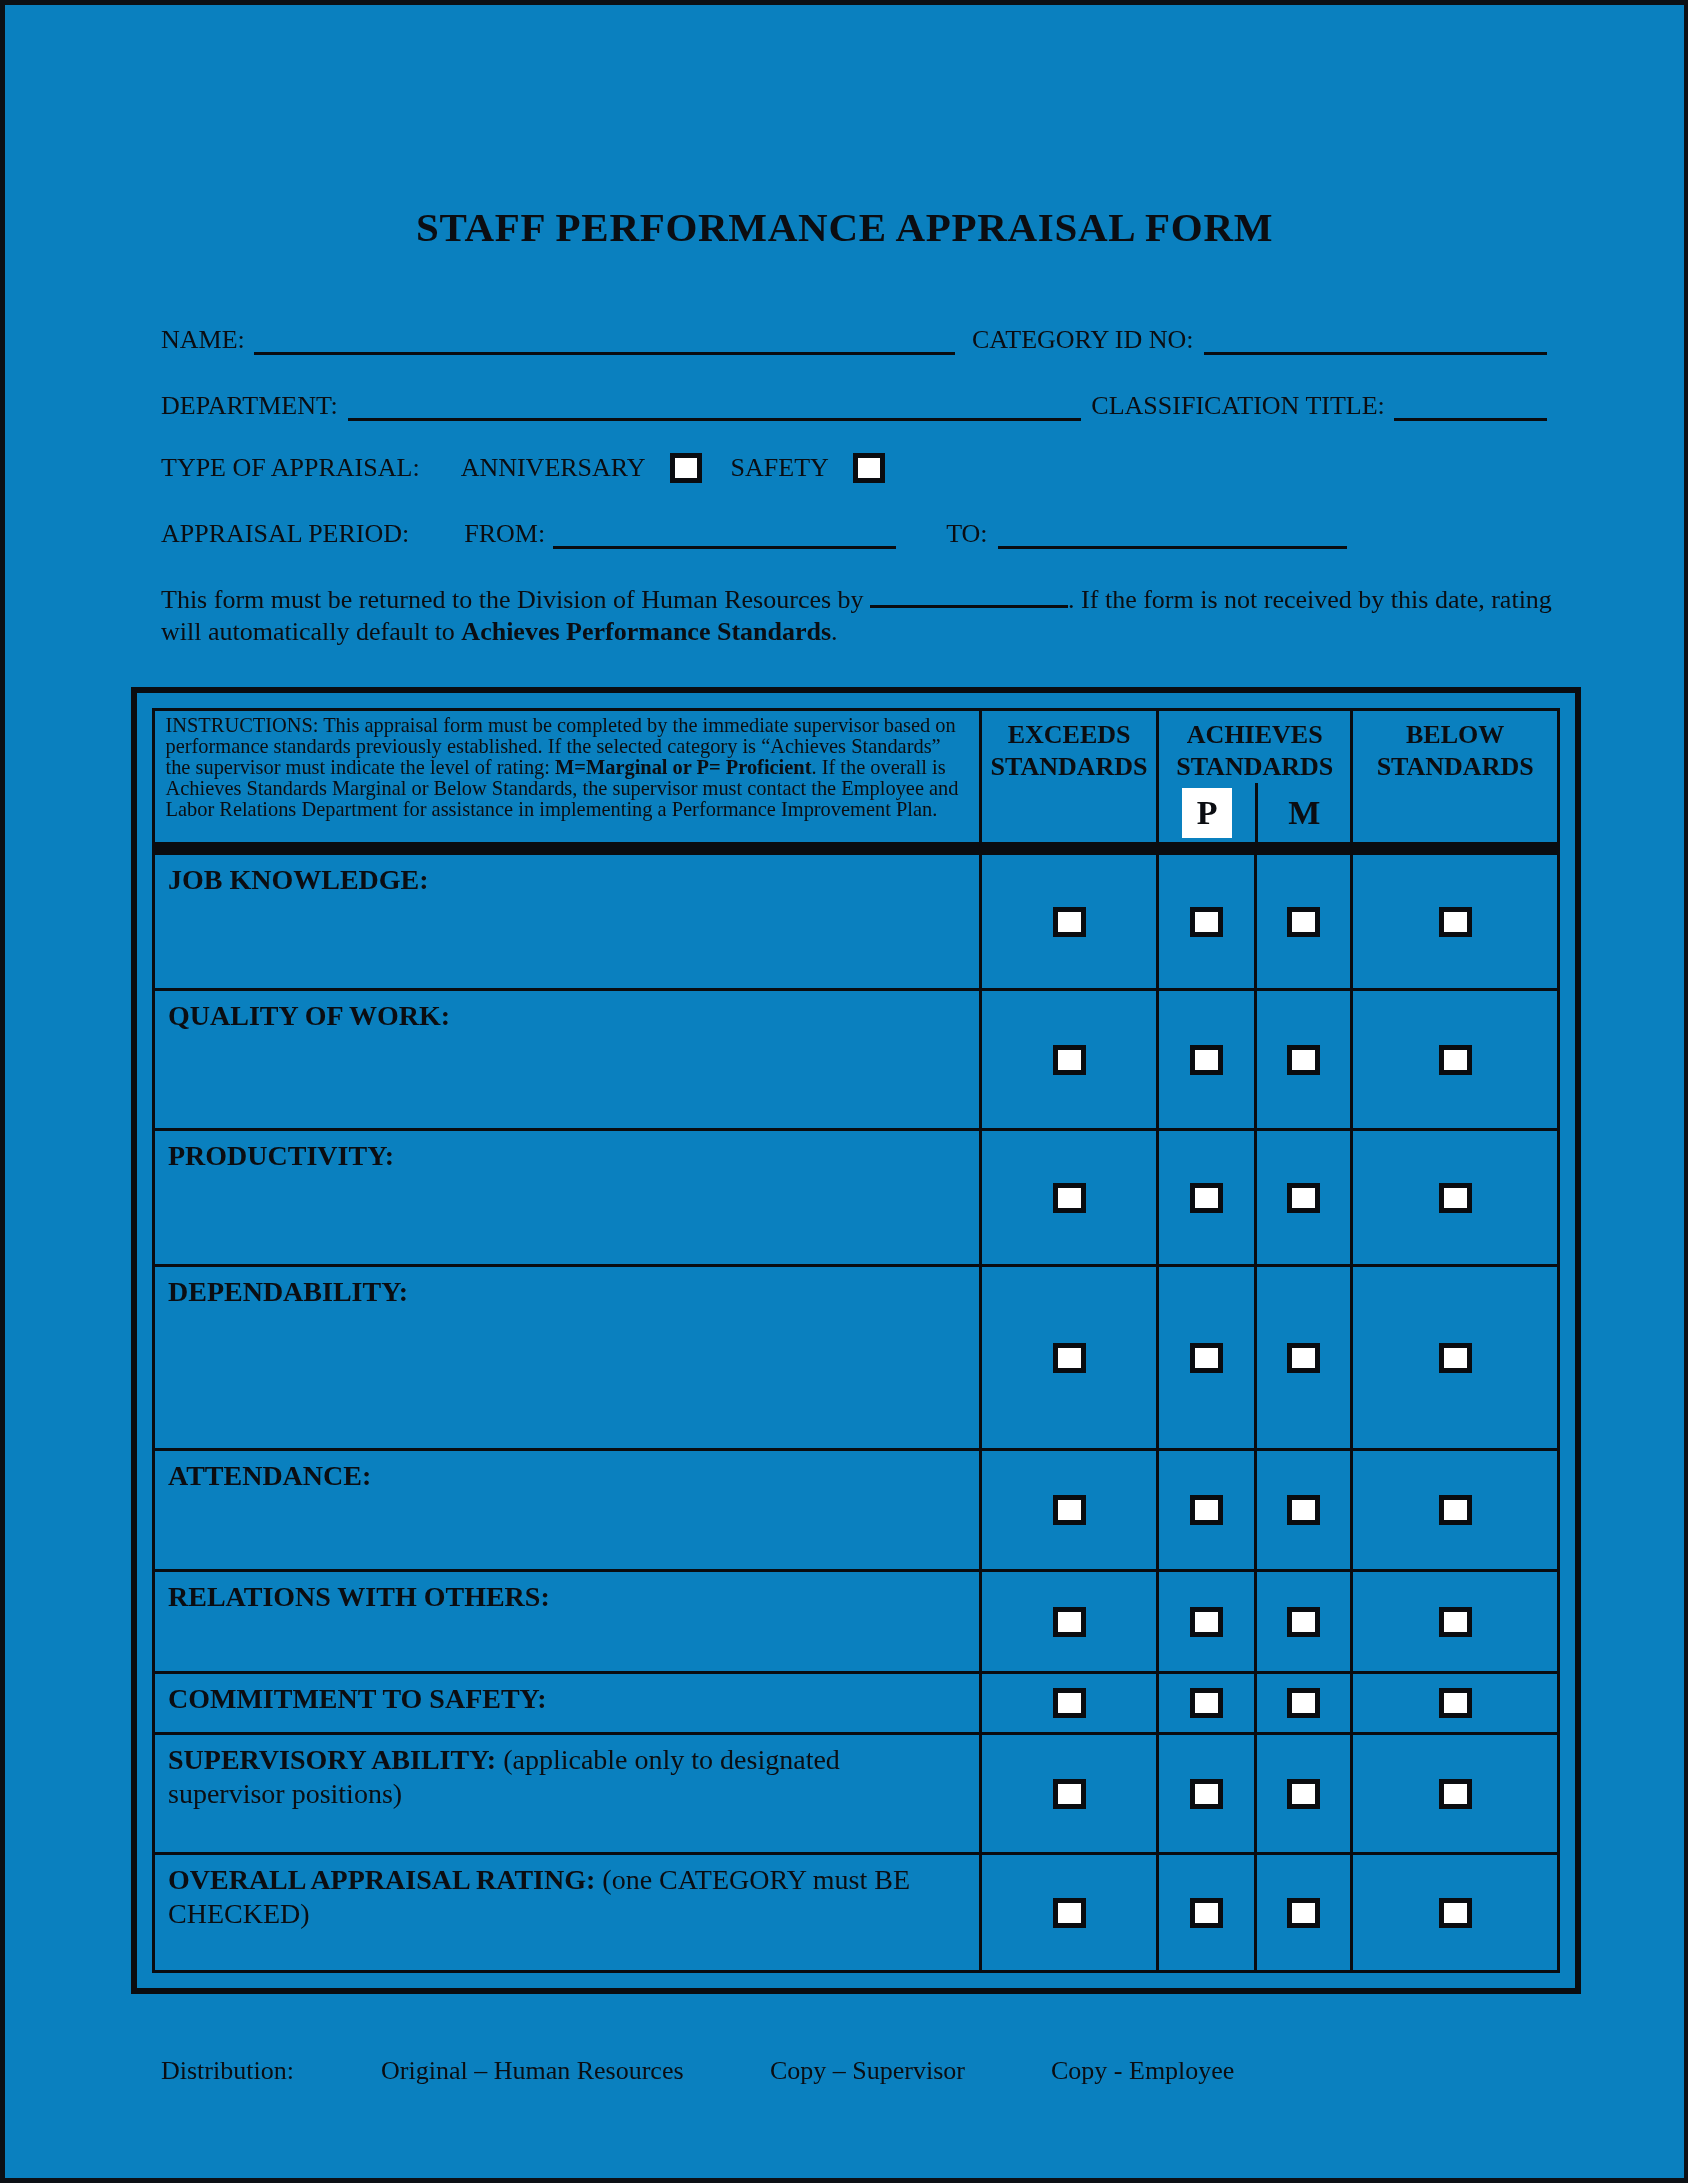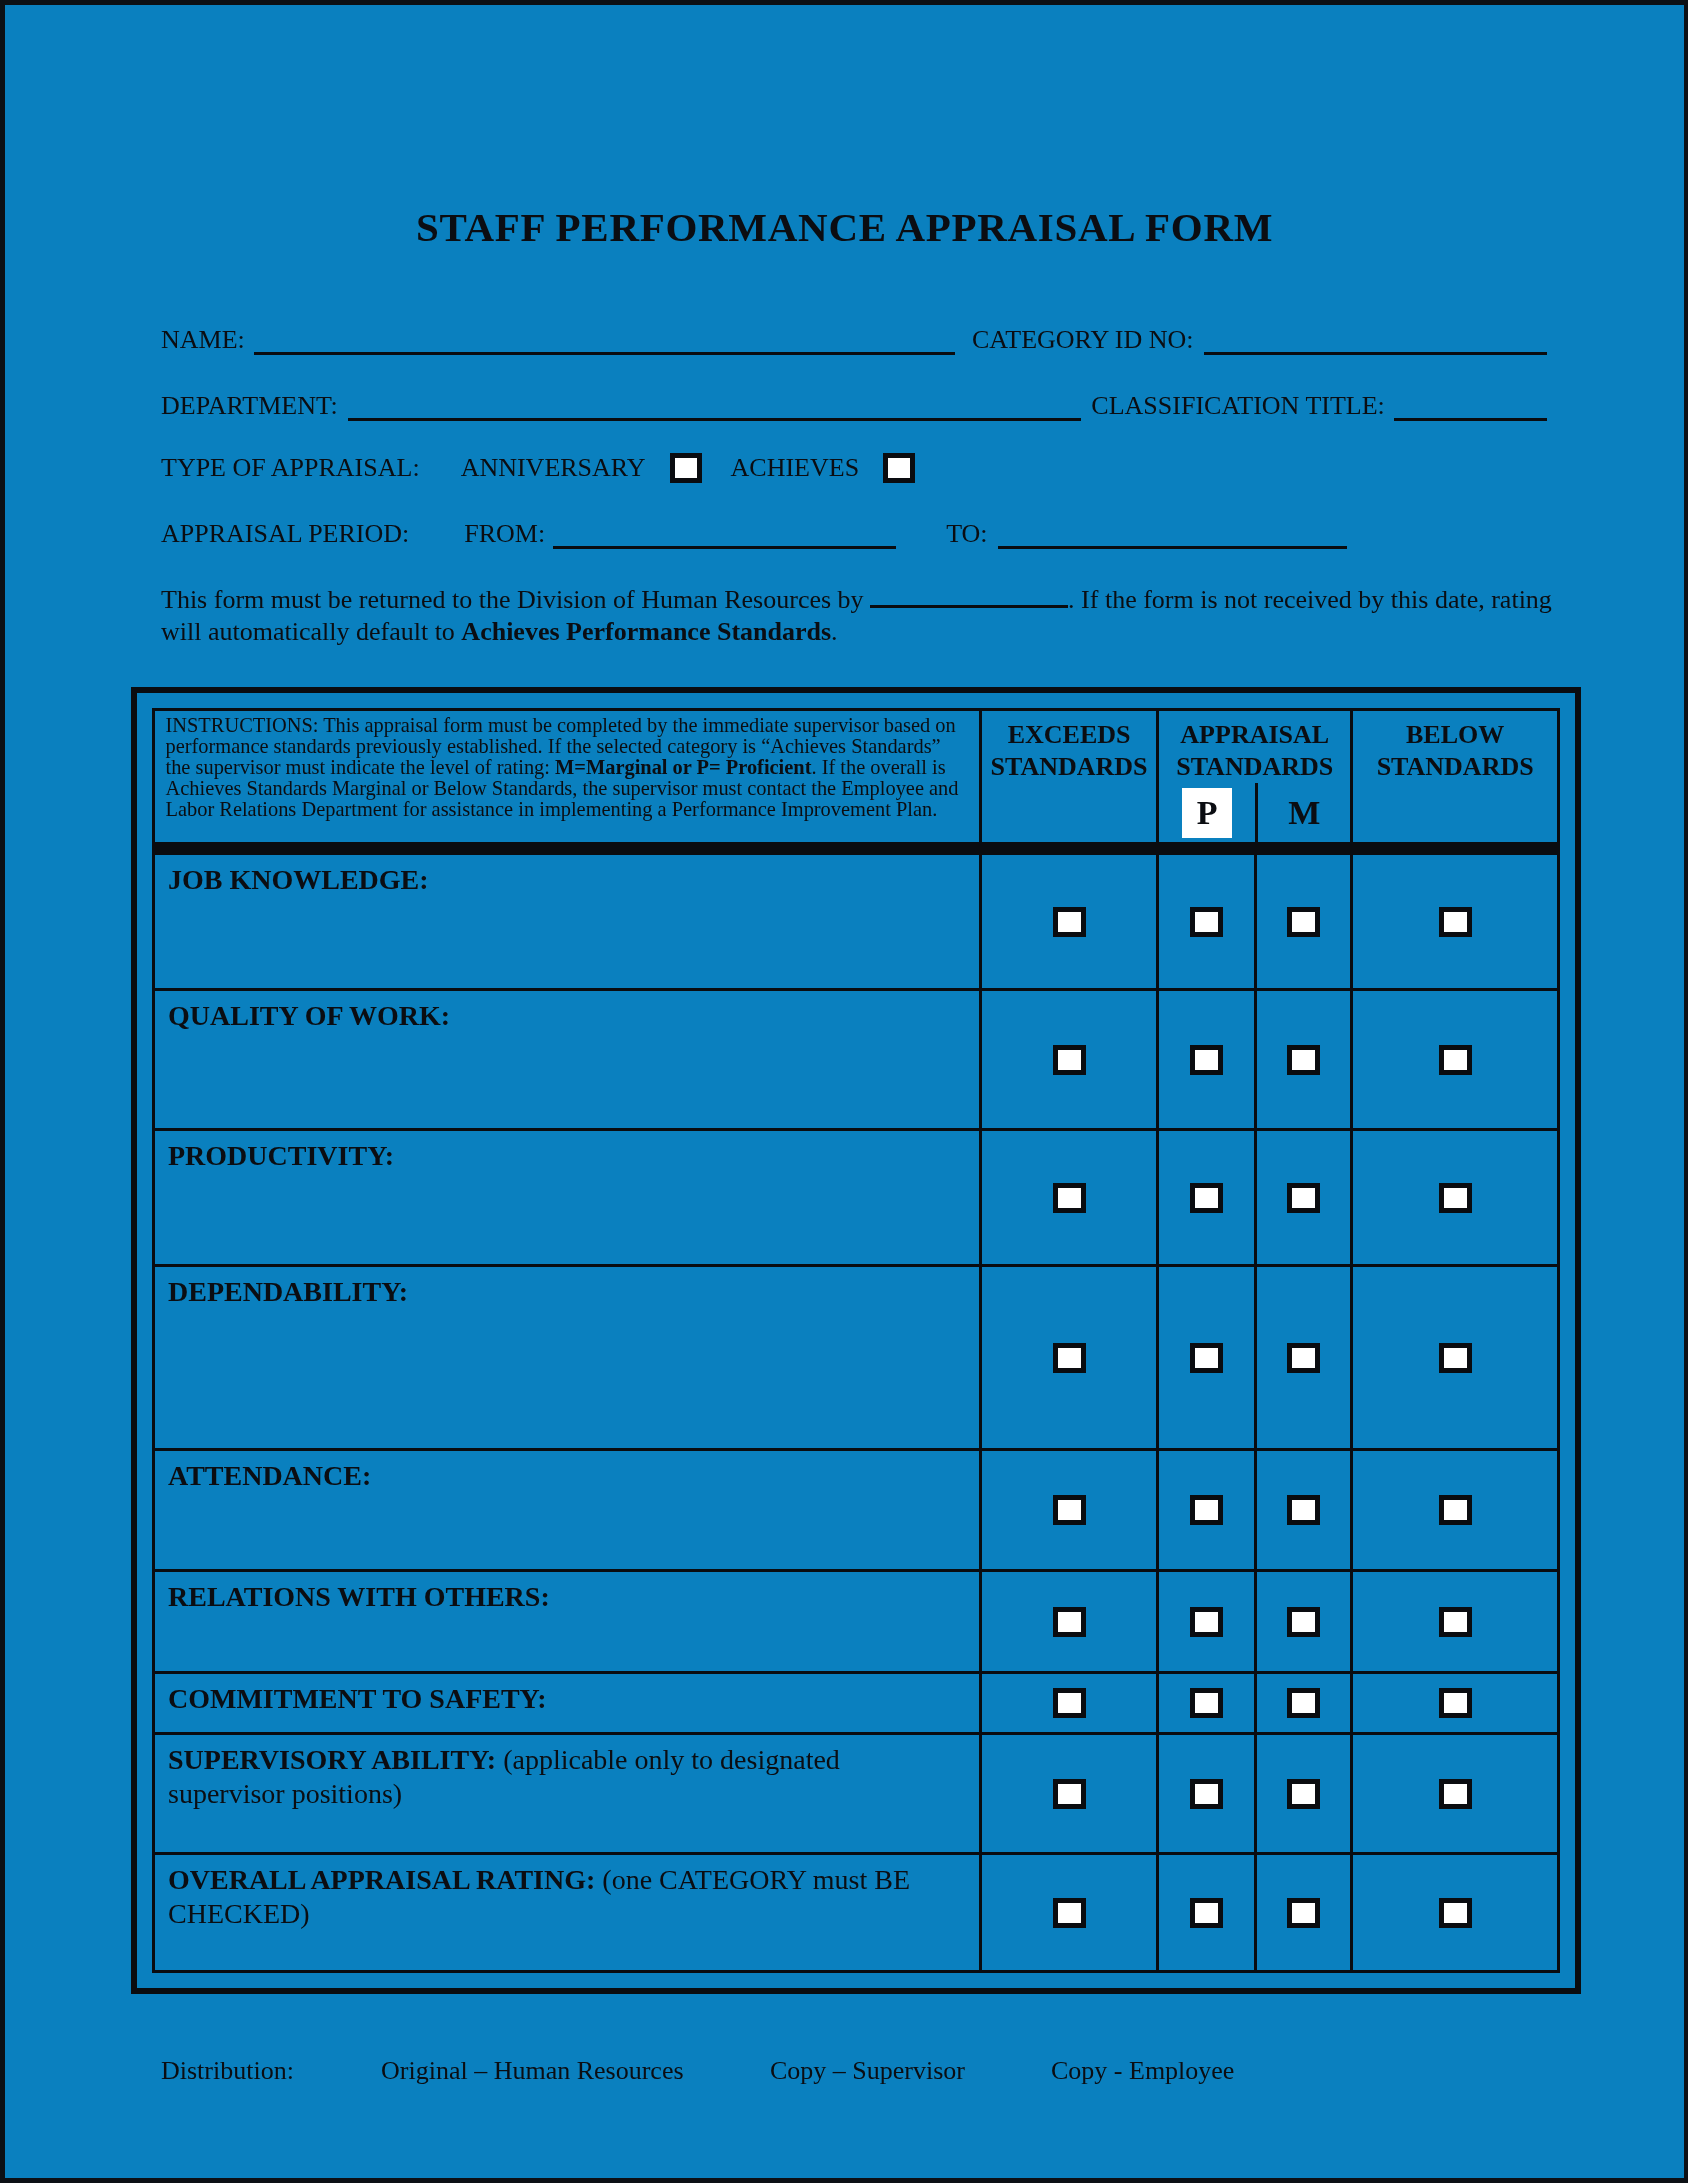--- a/index.html
+++ b/index.html
@@ -135,21 +135,21 @@
     <span class="lab-dept">DEPARTMENT:</span>
     <div class="fill grow"></div>
     <span class="lab-class">CLASSIFICATION TITLE:</span>
     <div class="fill fill-class"></div>
   </div>
 
   <div class="frow row-type">
     <span class="lab-type">TYPE OF APPRAISAL:</span>
     <span>ANNIVERSARY</span>
     <span class="tick tick-anniv"></span>
-    <span>ACHIEVES</span>
+    <span>SAFETY</span>
     <span class="tick tick-special"></span>
   </div>
 
   <div class="frow row-period">
     <span class="lab-period">APPRAISAL PERIOD:</span>
     <span class="lab-from">FROM:</span>
     <div class="fill fill-from"></div>
     <span class="lab-to">TO:</span>
     <div class="fill fill-to"></div>
   </div>
@@ -162,21 +162,21 @@
       <div class="thead grid">
         <div class="cell ins"><span>INSTRUCTIONS: This appraisal form must be completed by the immediate supervisor based on performance standards previously established.  If the selected category is “Achieves Standards” the supervisor must indicate the level of rating: </span><b>M=Marginal or P= Proficient</b><span>.  If the overall is Achieves Standards Marginal or Below Standards, the supervisor must contact the Employee and Labor Relations Department for assistance in implementing a Performance Improvement Plan.</span></div>
         <div class="cell hcol">
           <div class="htitle">
             <div>EXCEEDS</div>
             <div>STANDARDS</div>
           </div>
         </div>
         <div class="cell hcol hcol-achieves">
           <div class="htitle">
-            <div>APPRAISAL</div>
+            <div>ACHIEVES</div>
             <div>STANDARDS</div>
           </div>
           <div class="pm">
             <div class="pm-p">
               <span class="pbox">P</span>
             </div>
             <div class="pm-m">
               <span class="mlet">M</span>
             </div>
           </div>

